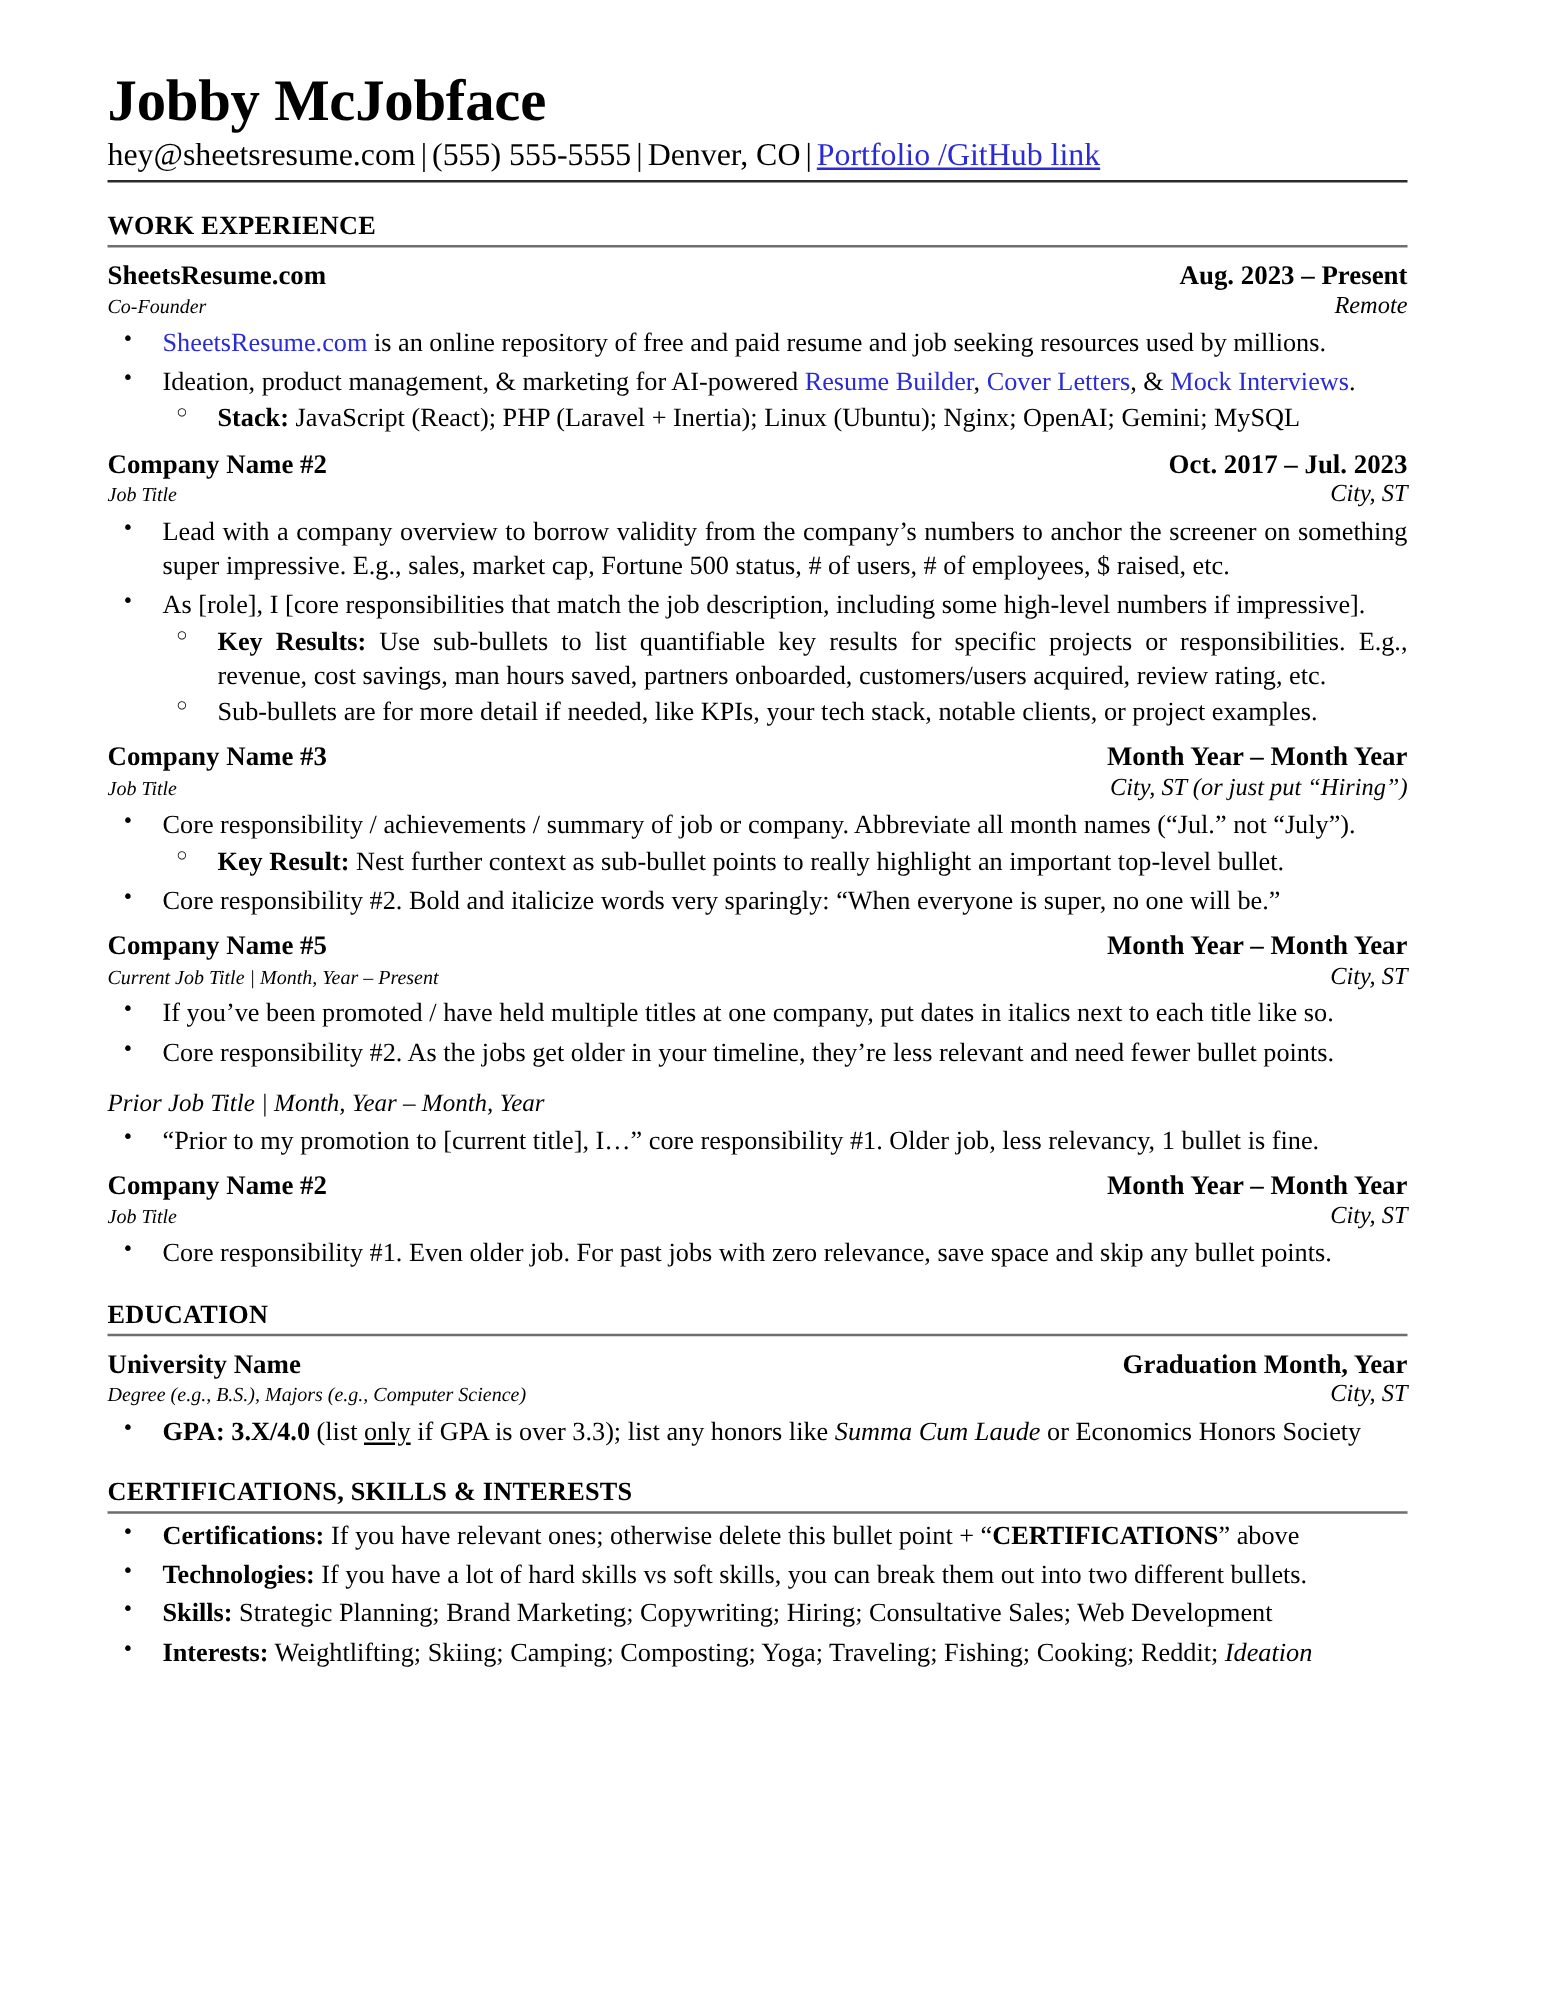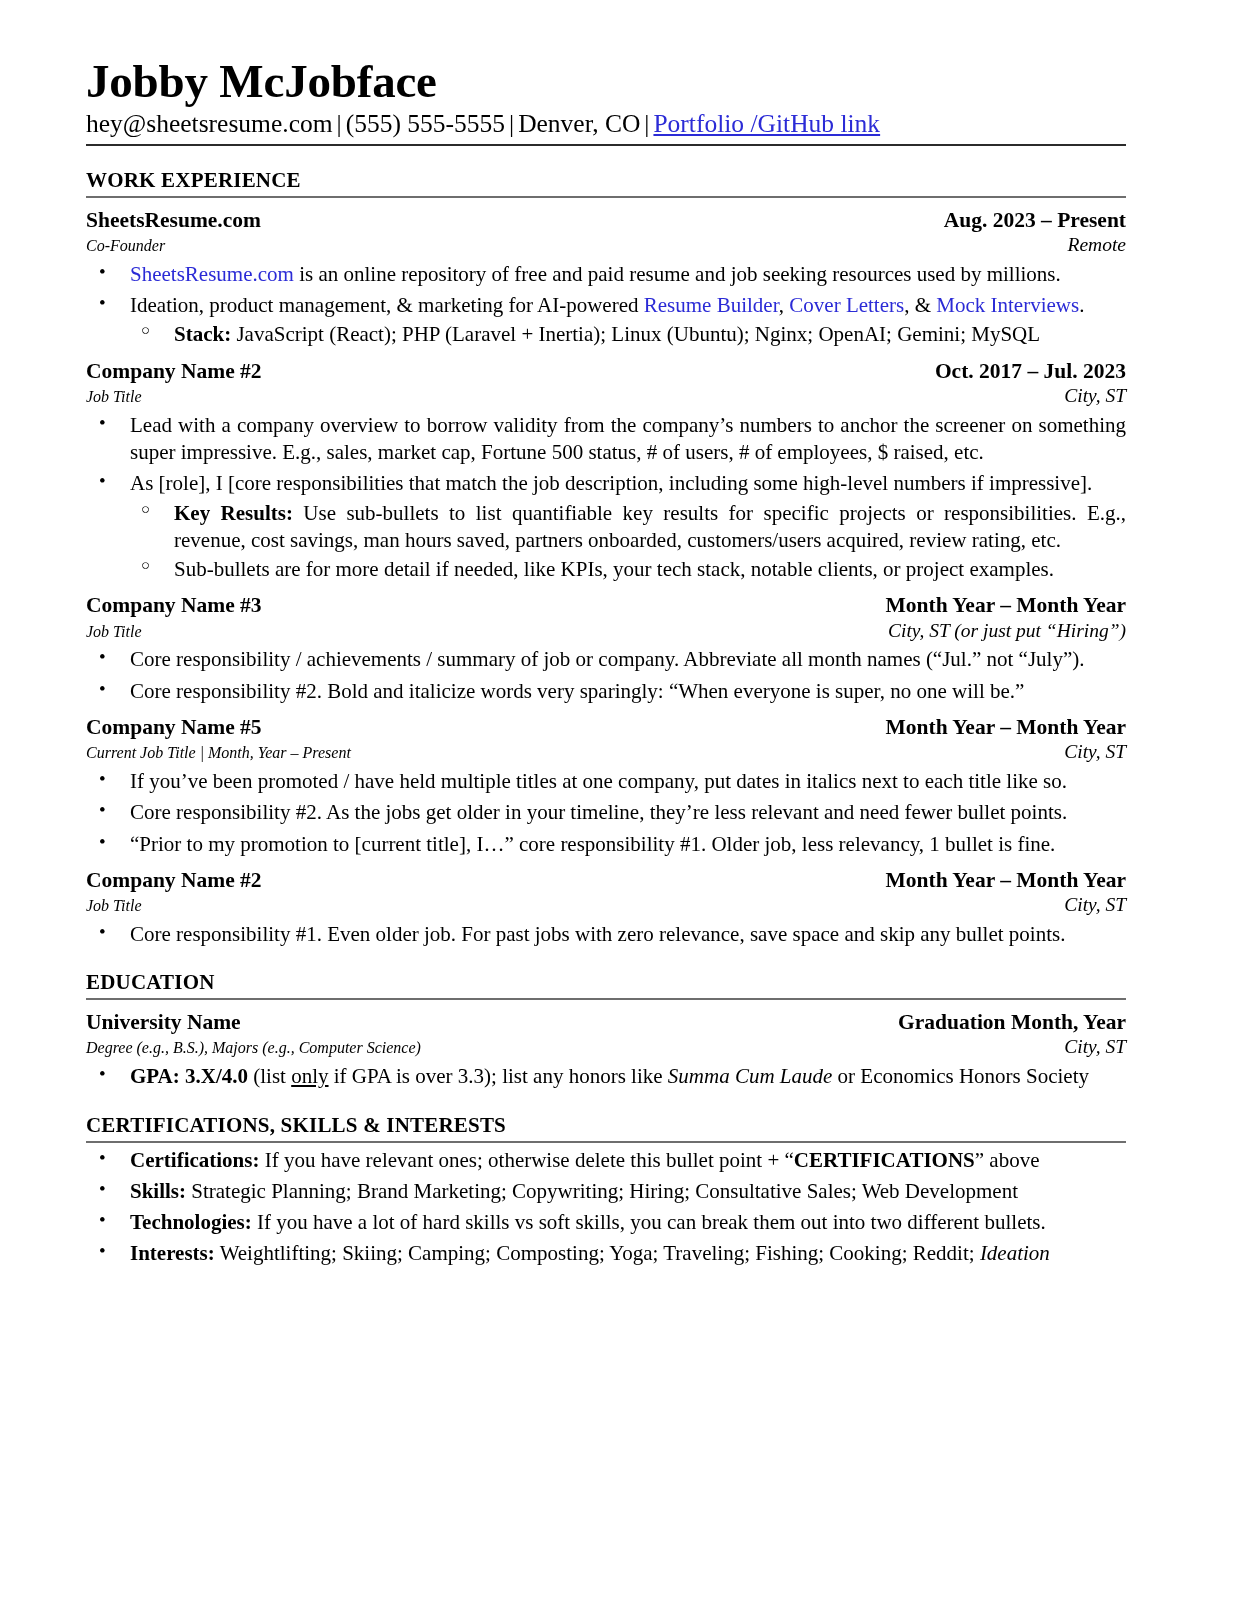--- a/index.html
+++ b/index.html
@@ -193,38 +193,42 @@
     <div class="entry-row">
       <span class="org">Company Name #3</span>
       <span class="dates">Month Year – Month Year</span>
     </div>
     <div class="entry-row">
       <span class="role">Job Title</span>
       <span class="place">City, ST (or just put “Hiring”)</span>
     </div>
     <ul class="bullets">
       <li><span>Core responsibility / achievements / summary of job or company. Abbreviate all month names (“Jul.” not “July”).</span>
+        <ul class="subbullets">
+          <li><span class="b">Key Result:</span><span> Nest further context as sub-bullet points to really highlight an important top-level bullet.</span></li>
+        </ul>
       </li>
       <li>Core responsibility #2. Bold and italicize words very sparingly: “When everyone is super, no one will be.”</li>
     </ul>
   </div>
 
   <div class="entry">
     <div class="entry-row">
       <span class="org">Company Name #5</span>
       <span class="dates">Month Year – Month Year</span>
     </div>
     <div class="entry-row">
       <span class="role">Current Job Title | Month, Year – Present</span>
       <span class="place">City, ST</span>
     </div>
     <ul class="bullets">
       <li>If you’ve been promoted / have held multiple titles at one company, put dates in italics next to each title like so.</li>
       <li>Core responsibility #2. As the jobs get older in your timeline, they’re less relevant and need fewer bullet points.</li>
     </ul>
+    <div class="subrole">Prior Job Title | Month, Year – Month, Year</div>
     <ul class="bullets">
       <li>“Prior to my promotion to [current title], I…” core responsibility #1. Older job, less relevancy, 1 bullet is fine.</li>
     </ul>
   </div>
 
   <div class="entry">
     <div class="entry-row">
       <span class="org">Company Name #2</span>
       <span class="dates">Month Year – Month Year</span>
     </div>
@@ -248,18 +252,18 @@
       <span class="place">City, ST</span>
     </div>
     <ul class="bullets">
       <li><span class="b">GPA: 3.X/4.0</span><span> (list </span><span class="u">only</span><span> if GPA is over 3.3); list any honors like </span><span class="i">Summa Cum Laude</span><span> or Economics Honors Society</span></li>
     </ul>
   </div>
 
   <div class="section-head">CERTIFICATIONS, SKILLS &amp; INTERESTS</div>
   <ul class="bullets">
     <li><span class="b">Certifications:</span><span> If you have relevant ones; otherwise delete this bullet point + “</span><span class="b">CERTIFICATIONS</span><span>” above</span></li>
+    <li><span class="b">Technologies:</span><span> If you have a lot of hard skills vs soft skills, you can break them out into two different bullets.</span></li>
     <li><span class="b">Skills:</span><span> Strategic Planning; Brand Marketing; Copywriting; Hiring; Consultative Sales; Web Development</span></li>
-    <li><span class="b">Technologies:</span><span> If you have a lot of hard skills vs soft skills, you can break them out into two different bullets.</span></li>
     <li><span class="b">Interests:</span><span> Weightlifting; Skiing; Camping; Composting; Yoga; Traveling; Fishing; Cooking; Reddit; </span><span class="i">Ideation</span></li>
   </ul>
 
 </div>
 
 </body></html>

